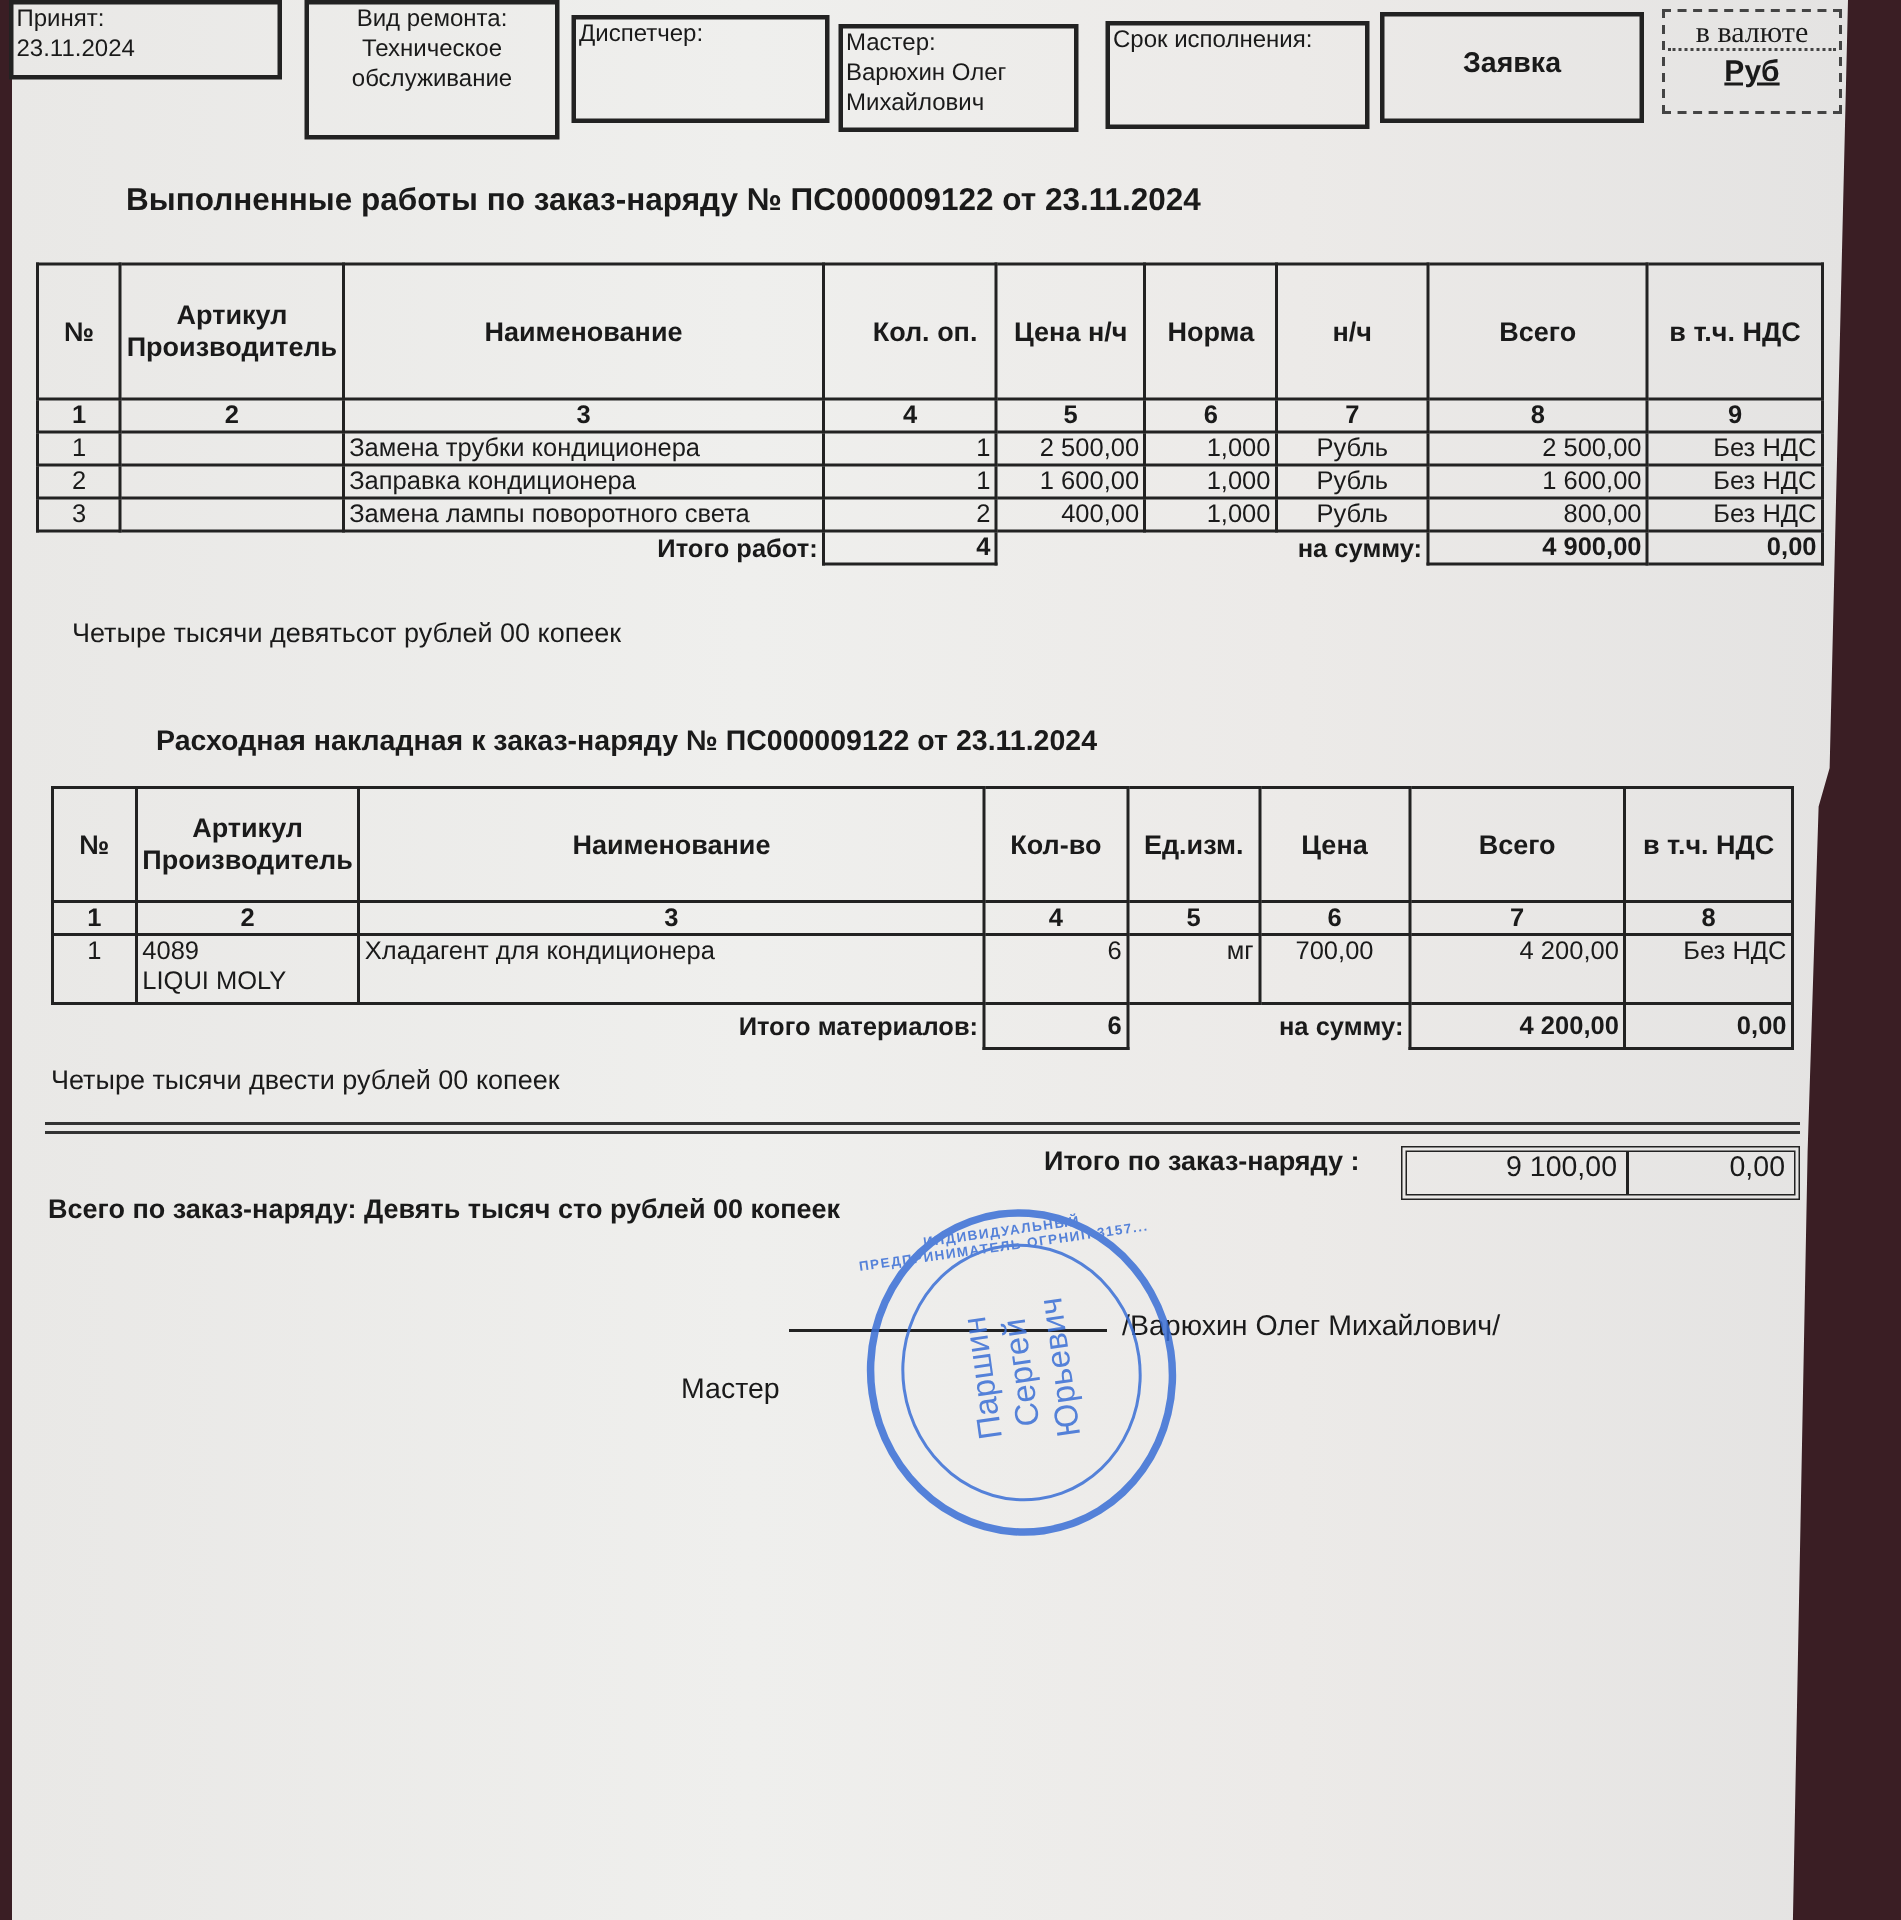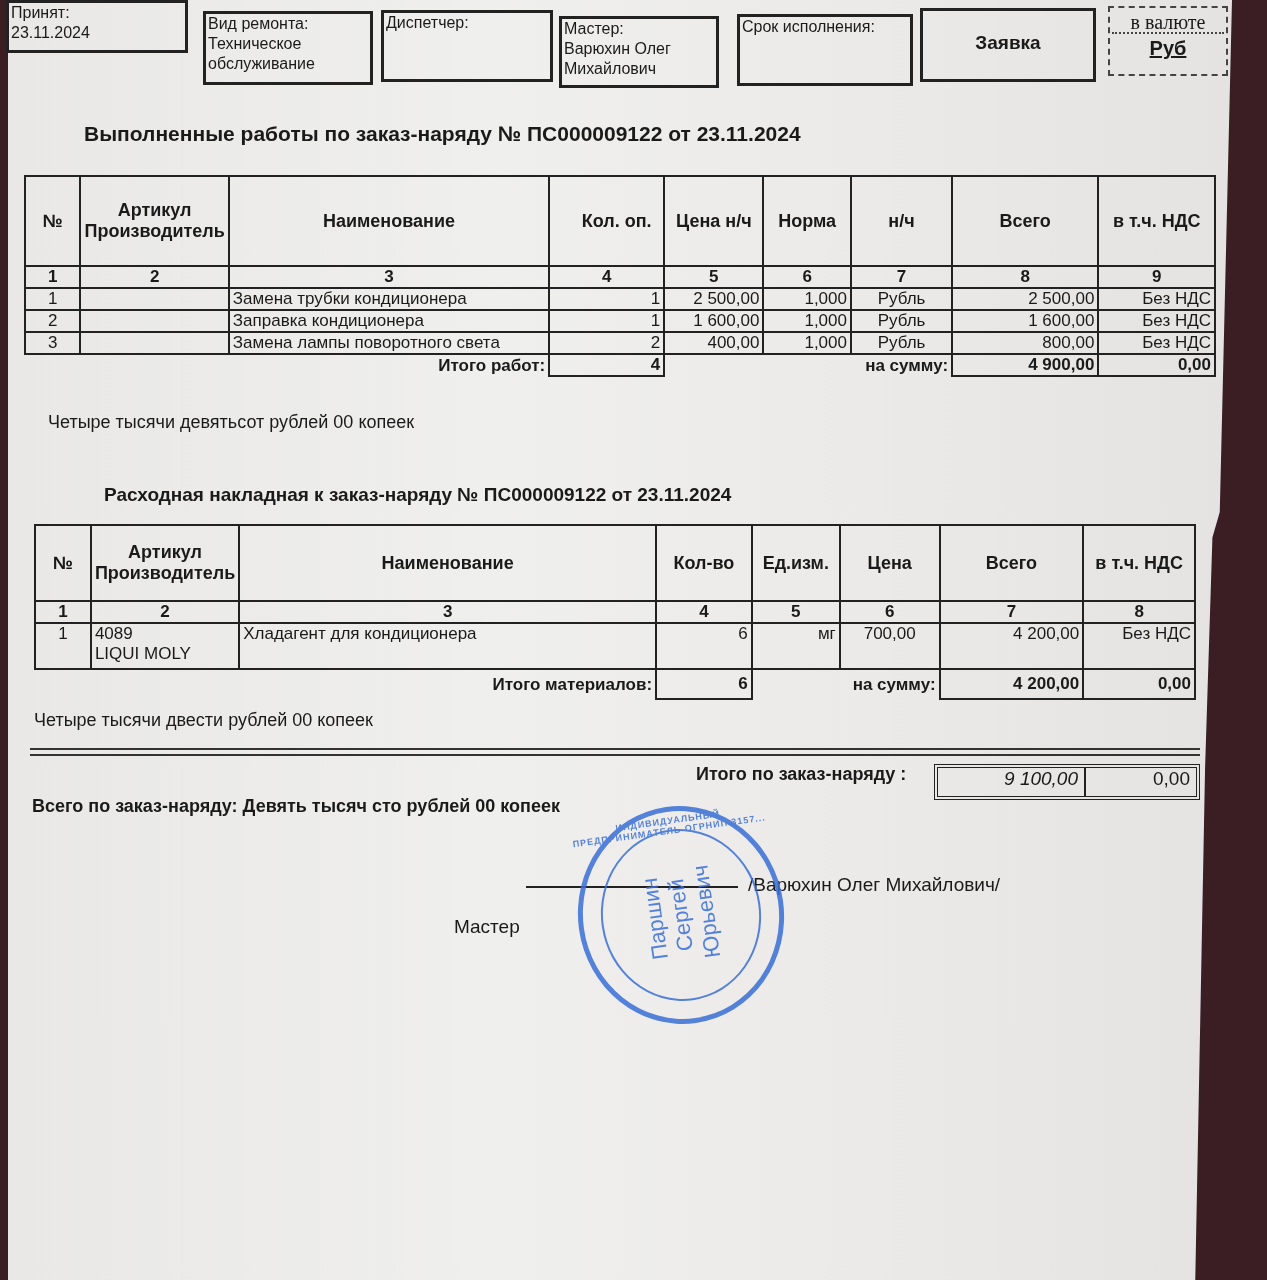--- a/index.html
+++ b/index.html
@@ -50,21 +50,21 @@
 </style>
 </head>
 <body>
 
 <div class="paper"></div>
 
 <div class="hbox" style="left:6px;top:0;width:182px;height:53px;">
   <div>Принят:</div>
   <div>23.11.2024</div>
 </div>
-<div class="hbox" style="left:203px;top:11px;width:170px;height:74px;">
+<div class="hbox" style="left:203px;top:0;width:170px;height:93px;text-align:center;">
   <div>Вид ремонта:</div>
   <div>Техническое обслуживание</div>
 </div>
 <div class="hbox" style="left:381px;top:10px;width:172px;height:72px;">
   <div>Диспетчер:</div>
 </div>
 <div class="hbox" style="left:559px;top:16px;width:160px;height:72px;">
   <div>Мастер:</div>
   <div>Варюхин Олег Михайлович</div>
 </div>
@@ -196,21 +196,21 @@
   </tr>
 </tbody>
   </table>
 
 <div class="words" style="left:34px;top:710px;">Четыре тысячи двести рублей 00 копеек</div>
 
 <div class="dbl" style="left:30px;top:748px;width:1170px;"></div>
 
 <div class="abs bold" style="left:696px;top:764px;font-size:18px;text-align:right;">Итого по заказ-наряду :</div>
 <div class="abs" style="left:934px;top:764px;width:258px;height:28px;border:4px double #222;display:flex;font-size:19px;">
-  <div style="width:140px;text-align:right;padding-right:6px;border-right:2px solid #222;font-style:italic;">9 100,00</div>
+  <div style="width:140px;text-align:right;padding-right:6px;border-right:2px solid #222;">9 100,00</div>
   <div style="flex:1;text-align:right;padding-right:6px;">0,00</div>
 </div>
 <div class="abs bold" style="left:32px;top:796px;font-size:18px;">Всего по заказ-наряду: Девять тысяч сто рублей 00 копеек</div>
 
 <div class="abs" style="left:454px;top:868px;font-size:19px;margin-top:48px;">Мастер</div>
 <div class="abs" style="left:526px;top:886px;width:212px;border-bottom:2px solid #222;"></div>
 <div class="abs" style="left:748px;top:874px;font-size:19px;">/Варюхин Олег Михайлович/</div>
 
 <div class="stamp">
   <div class="inner"></div>

